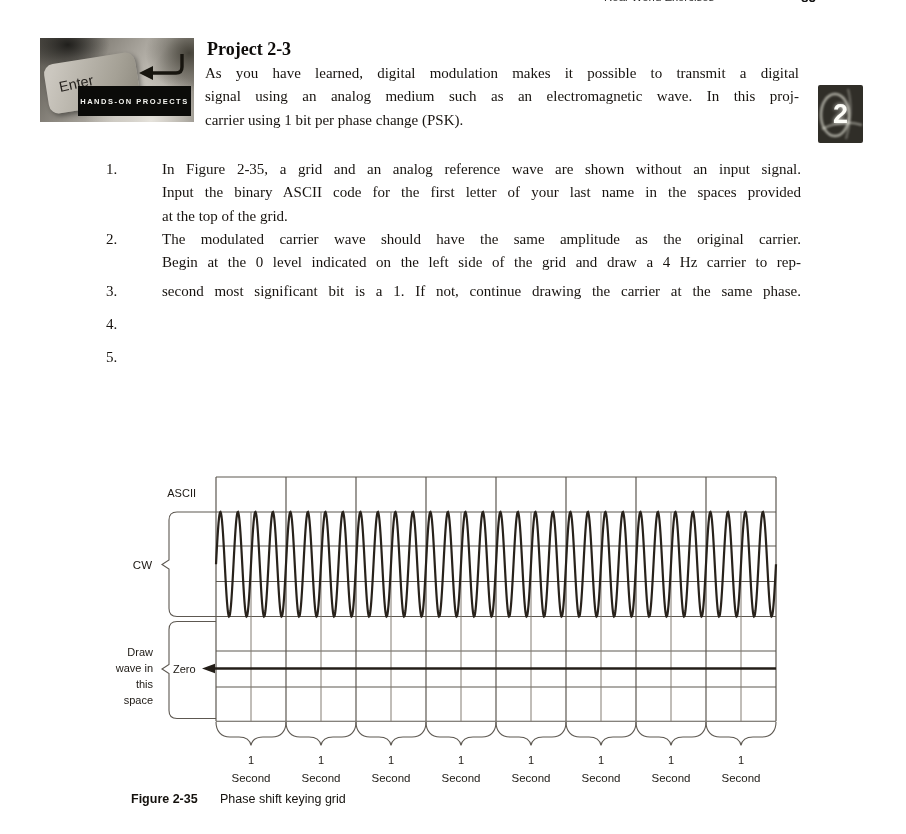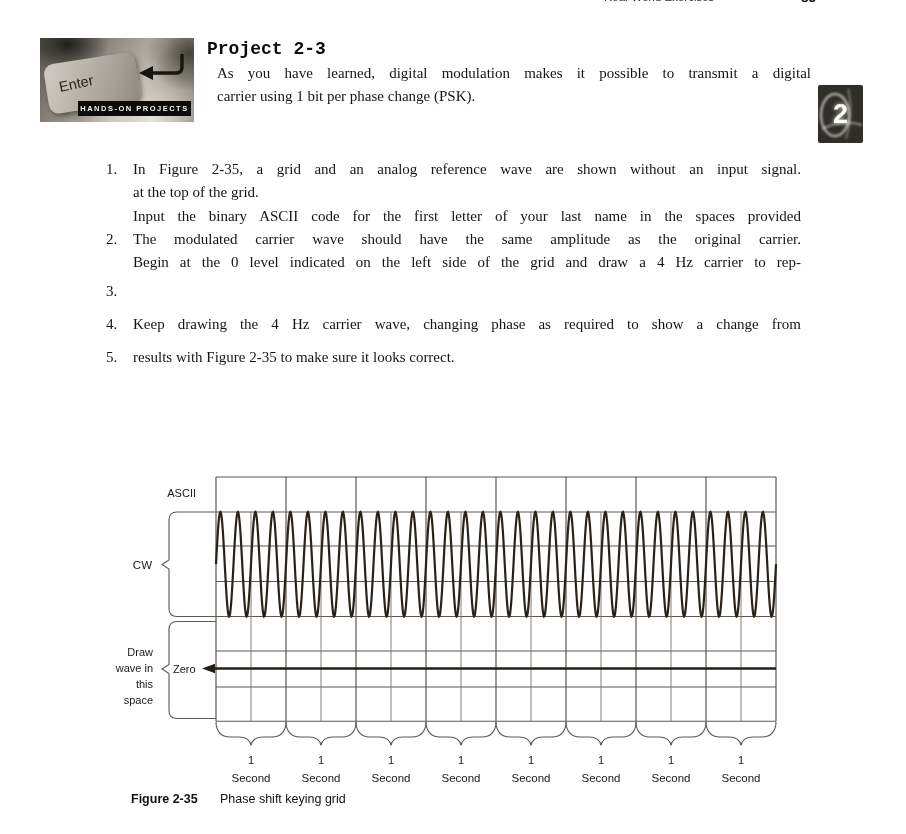--- a/index.html
+++ b/index.html
@@ -23,34 +23,34 @@
       radial-gradient(70px 45px at 18% 8%, #201f1c 0%, rgba(32,31,28,0) 60%),
       radial-gradient(80px 70px at 97% 18%, #454239 0%, rgba(69,66,57,0) 55%),
       radial-gradient(110px 85px at 72% 98%, #e6e3dc 0%, rgba(230,227,220,0) 60%),
       linear-gradient(125deg,#55524b 0%,#8e8a82 35%,#bcb8b0 62%,#7d7970 100%);}
   .keyface{position:absolute;left:6px;top:20px;width:92px;height:50px;border-radius:10px;
       background:linear-gradient(115deg,#cbc7bf 10%,#a5a196 70%,#8d897e 100%);
       transform:rotate(-9deg);box-shadow:2px 3px 5px rgba(20,20,18,.45);}
   .keyface .enter{position:absolute;left:13px;top:15px;font-family:"Liberation Sans",sans-serif;
       font-size:14.5px;color:#26231f;transform:rotate(-3deg);}
   .return-arrow{position:absolute;left:98px;top:12px;}
-  .hs-banner{position:absolute;left:13px;right:3px;bottom:6px;height:15px;background:#0b0b09;
+  .hs-banner{position:absolute;left:13px;right:3px;bottom:6px;height:30px;background:#0b0b09;
       color:#f4f4f0;font-family:"Liberation Sans",sans-serif;font-weight:bold;font-size:7.5px;
       letter-spacing:1.5px;display:flex;align-items:center;justify-content:center;white-space:nowrap;margin-left:25px;}
   
-  .title{position:absolute;left:207px;top:39px;margin:0;font-family:Liberation Mono, monospace;
+  .title{position:absolute;left:207px;top:39px;margin:0;font-family:Liberation Serif, serif;
          font-size:18px;font-weight:bold;color:#0d0b09;}
-  .intro{position:absolute;left:217px;top:62px;width:594px;}
+  .intro{position:absolute;left:205px;top:62px;width:594px;}
   .steps{position:absolute;left:106px;top:158px;width:695px;}
   .ln{line-height:23.3px;font-size:15px;height:23.3px;overflow:hidden;}
   .j{text-align:justify;text-align-last:justify;}
   .l{text-align:left;}
   .step{display:flex;}
   .step .num{width:27px;flex:none;font-size:15px;line-height:23.3px;}
-  .step .stext{flex:1;min-width:0;}
+  .step .stext{flex:1;min-width:0;margin-left:29px;}
   .s3{margin-top:6px;}  .s4{margin-top:9px;}  .s5{margin-top:10px;}
   
   .figure{position:absolute;left:0;top:470px;}
   .flab{font-family:"Liberation Sans",sans-serif;font-size:11px;fill:#1c1813;}
   .flab2{font-family:"Liberation Sans",sans-serif;font-size:11.5px;fill:#1c1813;}
   .bracket{fill:none;stroke:#5d5851;stroke-width:1.1;}
   .zero-line{stroke:#231e18;stroke-width:2.6;}
   .dark-fill{fill:#231e18;}
   .wave{fill:none;stroke:#28221b;stroke-width:2.2;}
   .caption{position:absolute;left:131px;top:792px;font-family:Liberation Sans, sans-serif;
@@ -84,54 +84,54 @@
         <polygon points="15,16 15,30 1,23" fill="#17150f"></polygon>
       </svg>
     </div>
     <div class="hs-banner">HANDS-ON PROJECTS</div>
   </div>
 
   <h1 class="title">Project 2-3</h1>
 
   <div class="intro">
     <div class="ln j">As you have learned, digital modulation makes it possible to transmit a digital</div>
+    <div class="ln j">signal using an analog medium such as an electromagnetic wave. In this proj-</div>
     <div class="ln l">carrier using 1 bit per phase change (PSK).</div>
   </div>
 
   <div class="steps">
     <div class="step s1">
       <span class="num">1.</span>
       <div class="stext">
         <div class="ln j">In Figure 2-35, a grid and an analog reference wave are shown without an input signal.</div>
+        <div class="ln j">Input the binary ASCII code for the first letter of your last name in the spaces provided</div>
         <div class="ln l">at the top of the grid.</div>
-        <div class="ln j">Input the binary ASCII code for the first letter of your last name in the spaces provided</div>
       </div>
     </div>
     <div class="step s2">
       <span class="num">2.</span>
       <div class="stext">
         <div class="ln j">The modulated carrier wave should have the same amplitude as the original carrier.</div>
         <div class="ln j">Begin at the 0 level indicated on the left side of the grid and draw a 4 Hz carrier to rep-</div>
       </div>
     </div>
     <div class="step s3">
       <span class="num">3.</span>
       <div class="stext">
+        <div class="ln j">second most significant bit is a 1. If not, continue drawing the carrier at the same phase.</div>
       </div>
     </div>
     <div class="step s4">
       <span class="num">4.</span>
       <div class="stext">
-        <div class="ln j">Keep drawing the 4 Hz carrier wave, changing phase as required to show a change from</div>
       </div>
     </div>
     <div class="step s5">
       <span class="num">5.</span>
       <div class="stext">
-        <div class="ln l">results with Figure 2-35 to make sure it looks correct.</div>
       </div>
     </div>
   </div>
 
   <svg id="fig" class="figure" width="906" height="345" viewBox="0 470 906 345">
     <g id="gridg">
         <line x1="216" y1="477" x2="776" y2="477" stroke="#5d5851" stroke-width="1.1"></line>
         <line x1="216" y1="512" x2="776" y2="512" stroke="#5d5851" stroke-width="1.1"></line>
         <line x1="216" y1="546" x2="776" y2="546" stroke="#5d5851" stroke-width="1.1"></line>
         <line x1="216" y1="581.5" x2="776" y2="581.5" stroke="#5d5851" stroke-width="1.1"></line>

